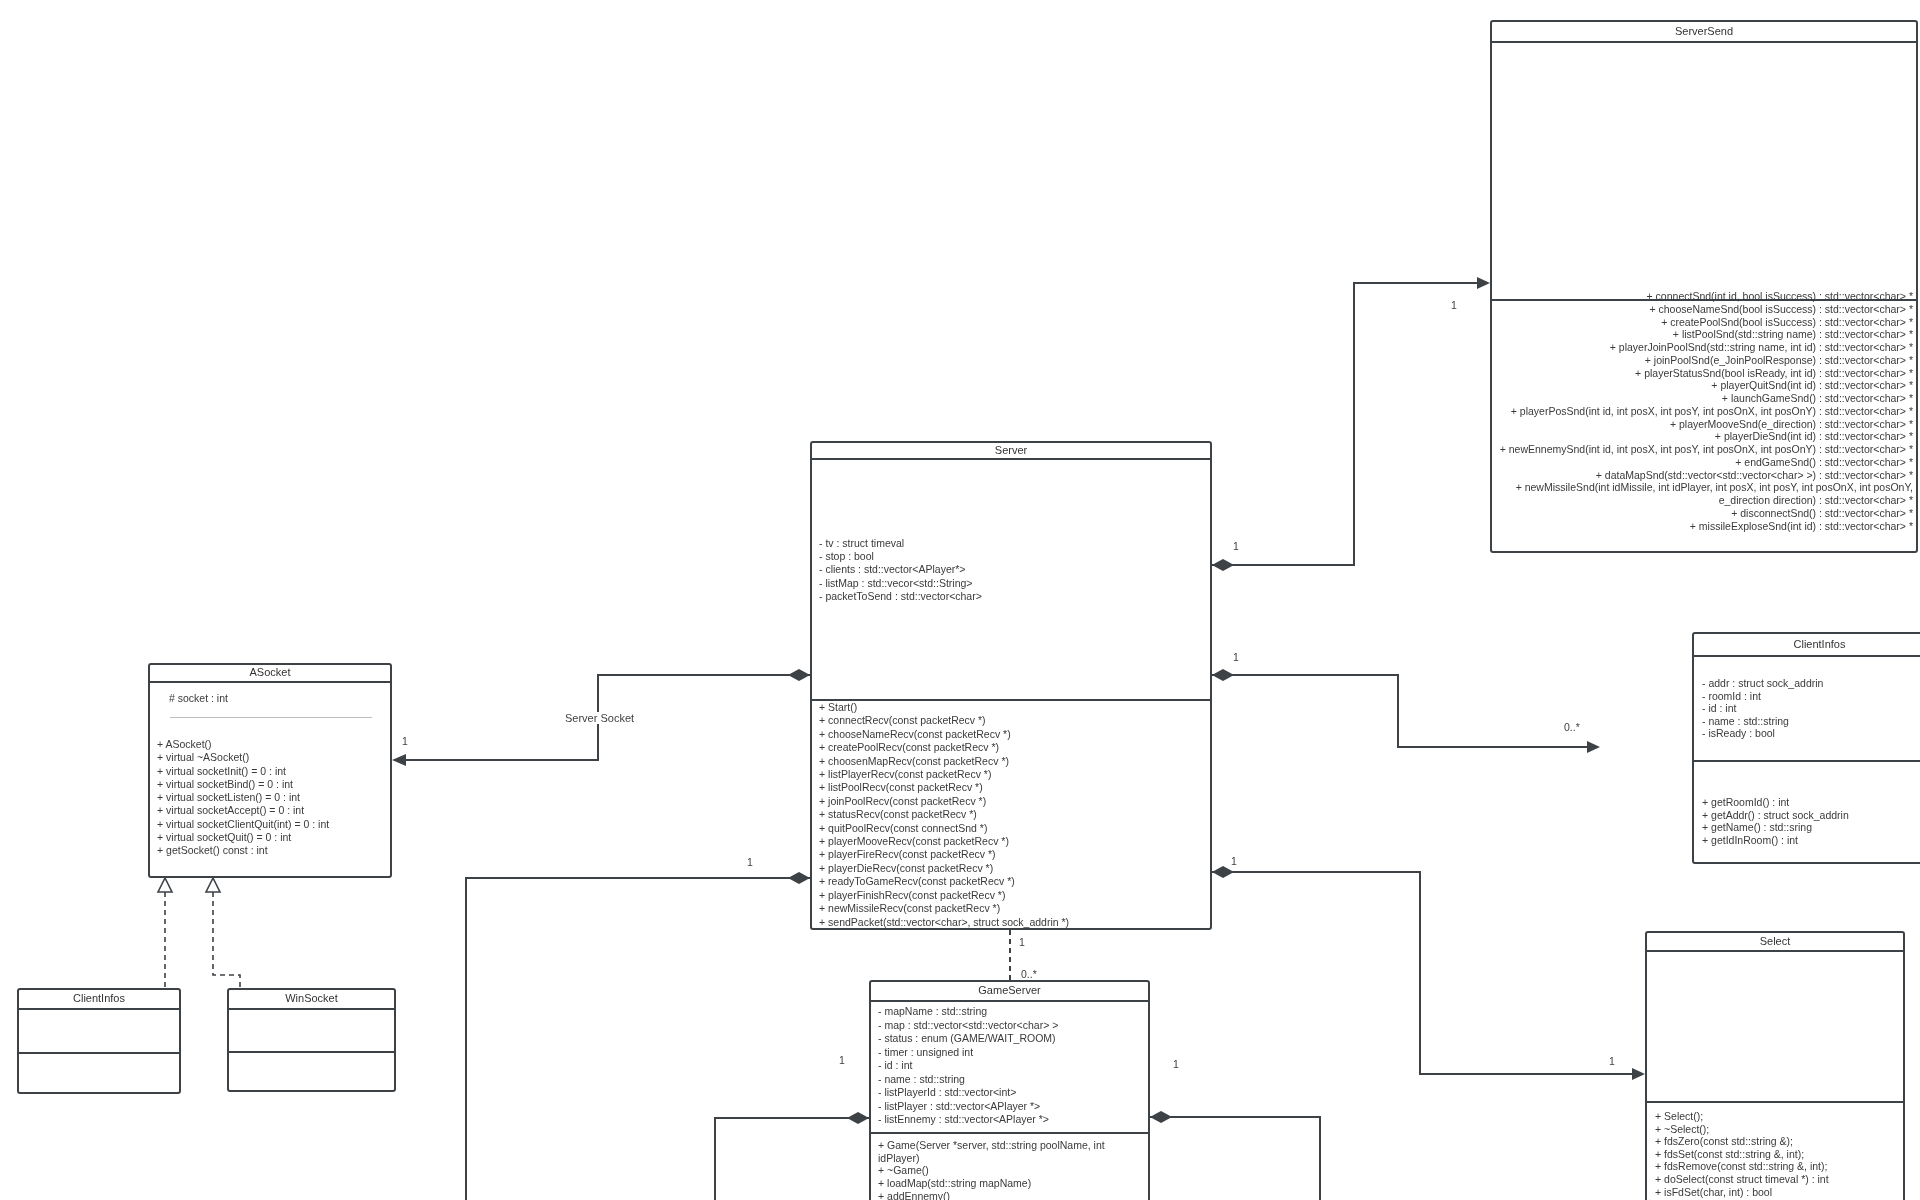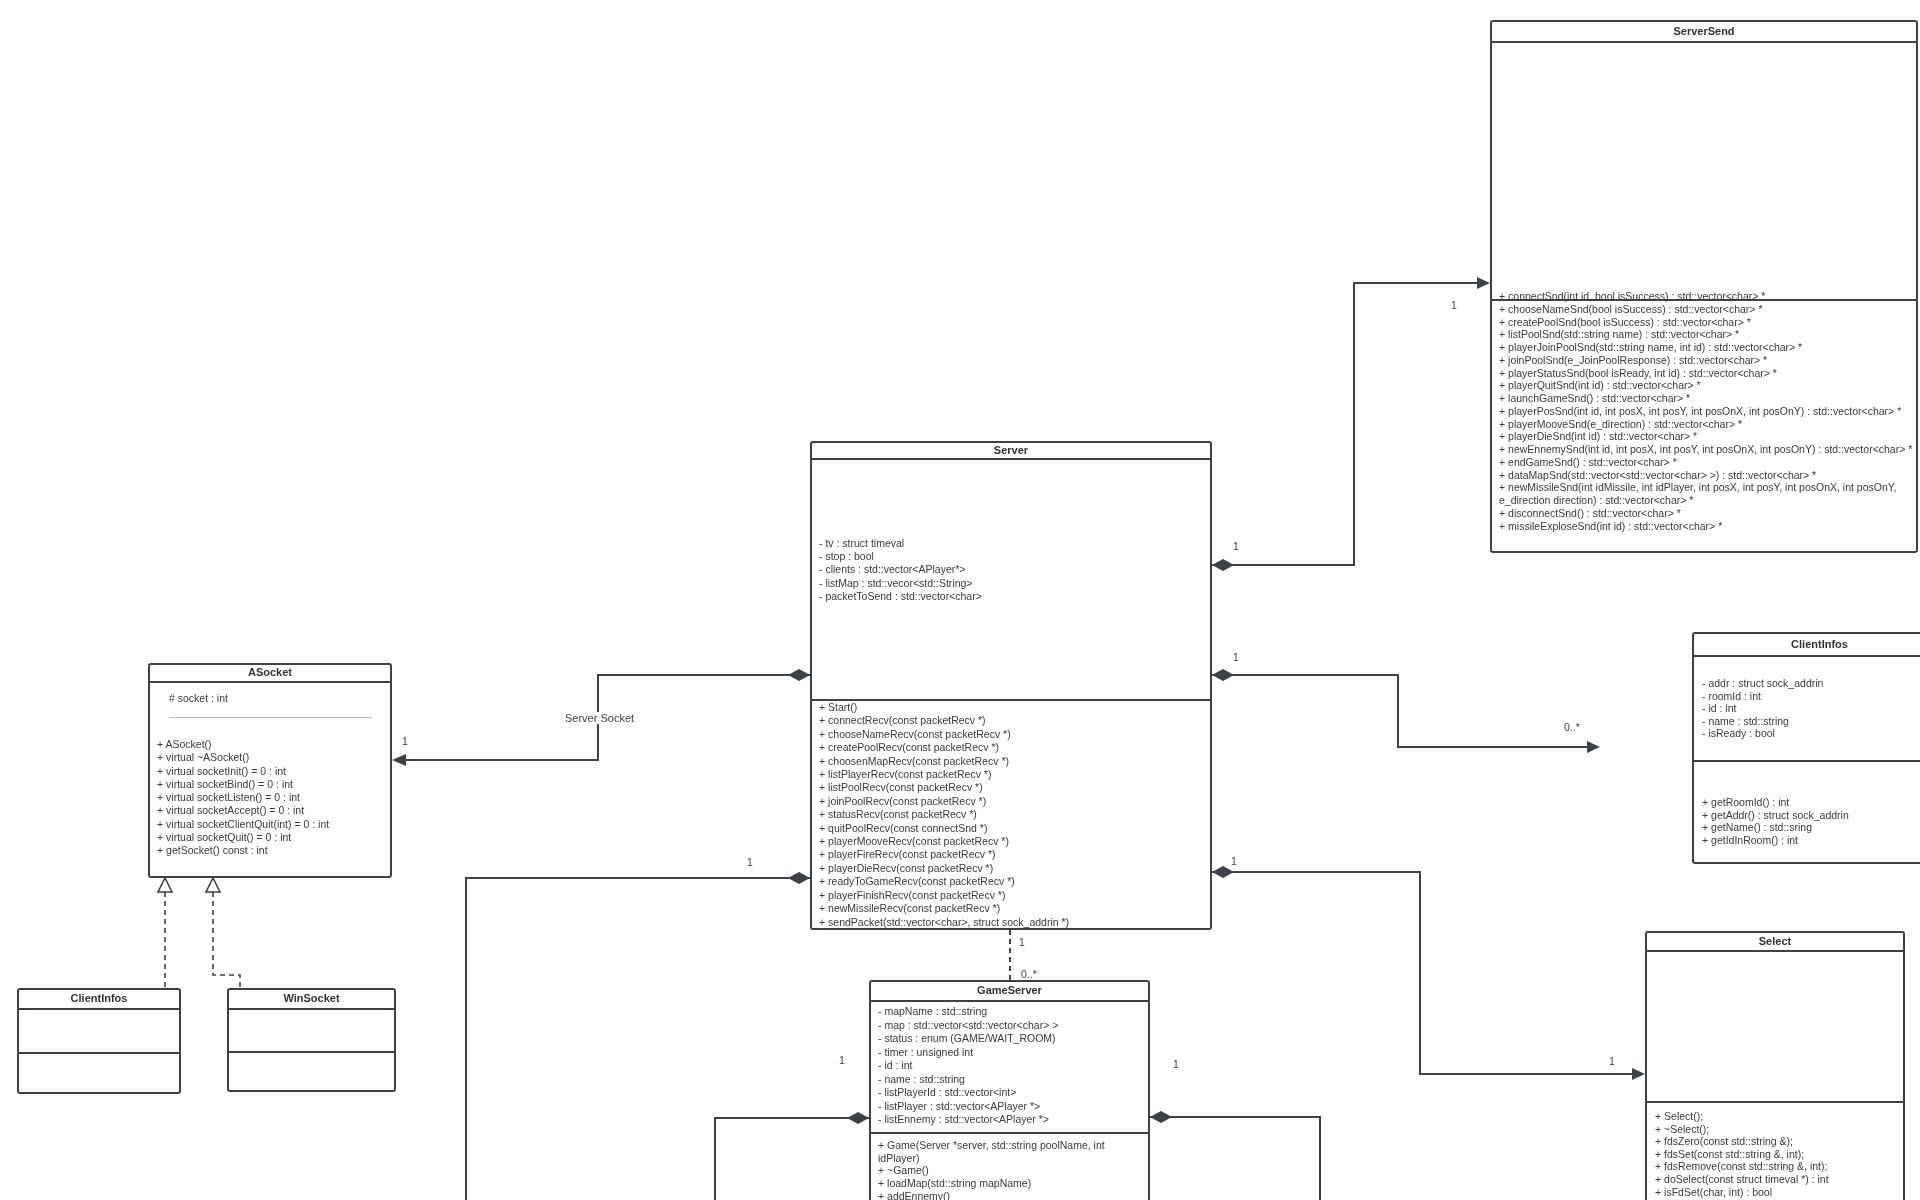--- a/index.html
+++ b/index.html
@@ -1,21 +1,21 @@
 <!DOCTYPE html>
 <html><head>
 <meta charset="utf-8">
 <style>
   html,body{margin:0;padding:0;background:#ffffff;}
   #canvas{position:relative;width:1920px;height:1200px;background:#ffffff;overflow:hidden;
           font-family:"Liberation Sans","DejaVu Sans",sans-serif;color:#3a3a3a;}
   #wires{position:absolute;left:0;top:0;width:1920px;height:1200px;}
   .uml-box{position:absolute;background:#ffffff;border:2px solid #3d4247;border-radius:3px;box-sizing:border-box;}
   .uml-title{position:absolute;left:0;right:0;top:0;border-bottom:2px solid #3d4247;
-             font-size:11px;font-weight:bold;text-align:center;color:#333;overflow:hidden;}
+             font-size:11px;font-weight:normal;text-align:center;color:#333;overflow:hidden;}
   .sep{position:absolute;left:-1px;right:-1px;border-top:2px solid #3d4247;}
   .lsep{position:absolute;border-top:1px solid #bcbfc2;}
   .members{position:absolute;font-size:10.5px;color:#3a3a3a;}
   .mline{white-space:normal;}
   .attr-single{position:absolute;font-size:10.5px;color:#3a3a3a;}
   .mult{position:absolute;font-size:10.5px;color:#3f3f3f;background:#ffffff;padding:0 1px;}
   .assoc-label{position:absolute;font-size:11px;color:#3f3f3f;background:#ffffff;padding:0 2px;}
 </style>
 </head>
 <body>
@@ -85,21 +85,21 @@
 
     <g fill="#ffffff" stroke="#3d4247" stroke-width="1.6">
       <polygon points="165,878 158,892 172,892"></polygon>
       <polygon points="213,878 206,892 220,892"></polygon>
     </g>
   </svg>
 
   <div class="uml-box" style="left:1490px;top:20px;width:428px;height:533px;">
     <div class="uml-title" style="height:19px;line-height:19px;">ServerSend</div>
     <div class="sep" style="top:277px;"></div>
-    <div class="members" style="top:268px;left:7px;right:3px;line-height:12.75px;">
+    <div class="members" style="top:268px;left:7px;right:3px;line-height:12.75px;text-align:right;">
         <div class="mline">+ connectSnd(int id, bool isSuccess) : std::vector&lt;char&gt; *</div>
         <div class="mline">+ chooseNameSnd(bool isSuccess) : std::vector&lt;char&gt; *</div>
         <div class="mline">+ createPoolSnd(bool isSuccess) : std::vector&lt;char&gt; *</div>
         <div class="mline">+ listPoolSnd(std::string name)  : std::vector&lt;char&gt; *</div>
         <div class="mline">+ playerJoinPoolSnd(std::string name, int id) : std::vector&lt;char&gt; *</div>
         <div class="mline">+ joinPoolSnd(e_JoinPoolResponse) : std::vector&lt;char&gt; *</div>
         <div class="mline">+ playerStatusSnd(bool isReady, int id) : std::vector&lt;char&gt; *</div>
         <div class="mline">+ playerQuitSnd(int id) : std::vector&lt;char&gt; *</div>
         <div class="mline">+ launchGameSnd() : std::vector&lt;char&gt; *</div>
         <div class="mline">+ playerPosSnd(int id, int posX, int posY, int posOnX, int posOnY) : std::vector&lt;char&gt; *</div>

